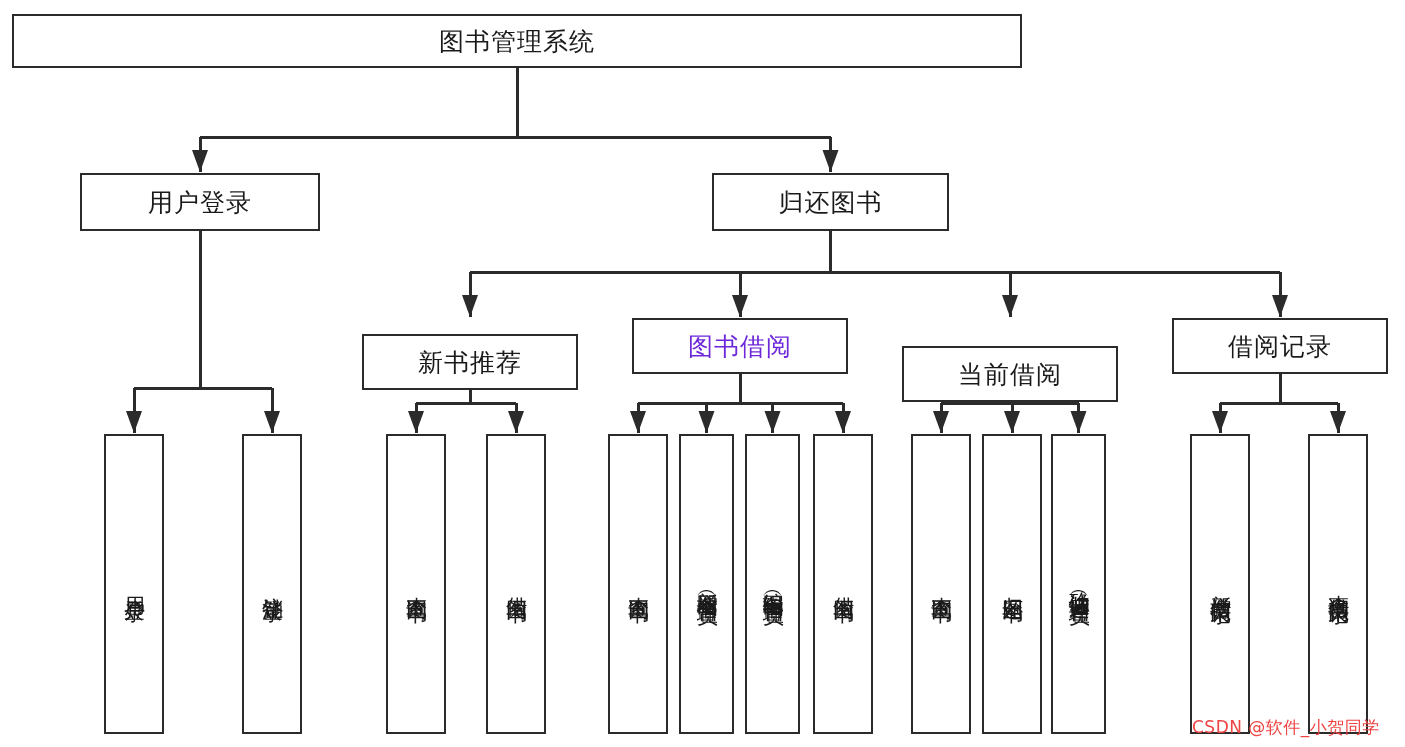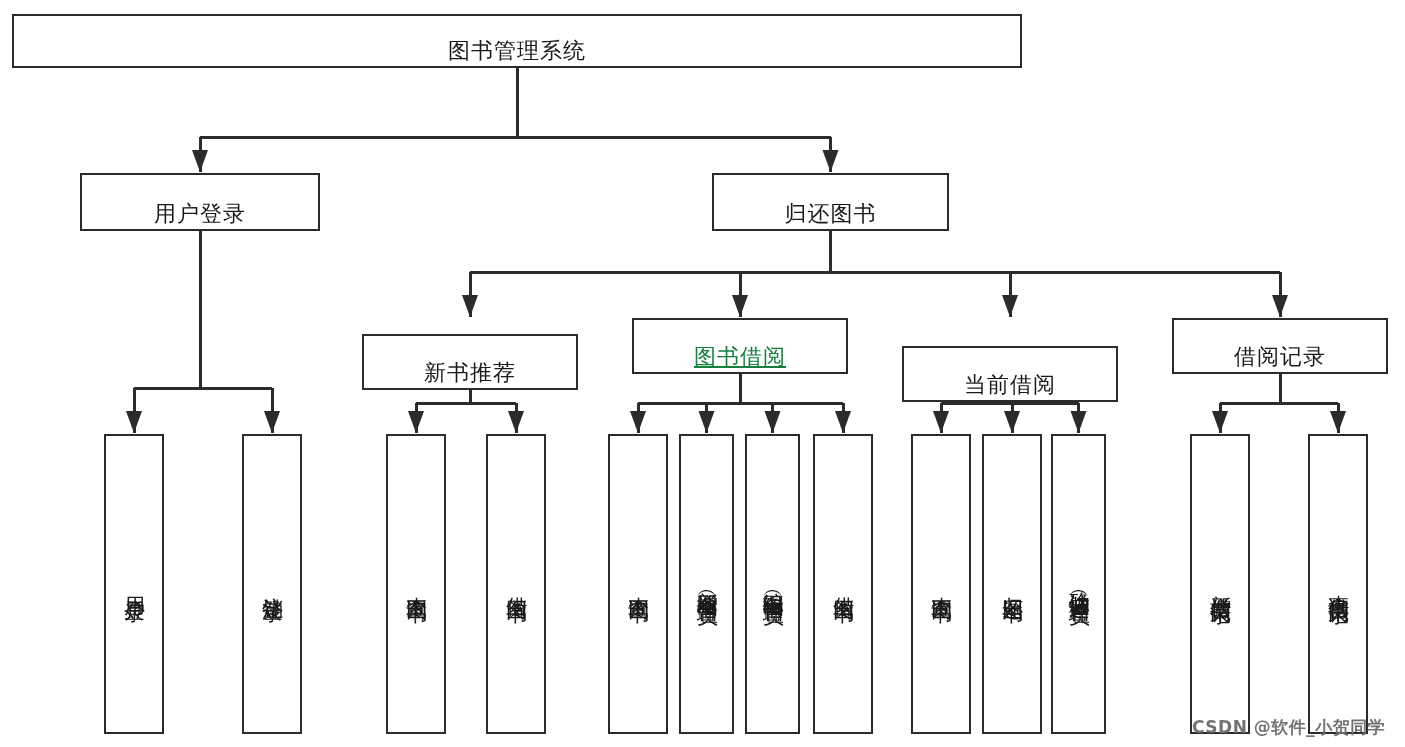--- a/index.html
+++ b/index.html
@@ -27,45 +27,43 @@
     position: absolute;
     box-sizing: border-box;
     border: 2px solid #2b2b2b;
     background: #ffffff;
     display: flex;
     align-items: center;
     justify-content: center;
     color: #1a1a1a;
   }
   .node.h {
-    font-size: 22px;
+    font-size: 25px;
     letter-spacing: 1px;
-    align-items: flex-end;
   }
   .node.v {
     font-size: 21px;
     align-items: center;
     justify-content: center;
   }
   .vtext {
     writing-mode: vertical-rl;
     text-orientation: upright;
     line-height: 1.12;
     letter-spacing: 2px;
     white-space: nowrap;
     text-align: center;
   }
   .watermark {
     position: absolute;
-    color: #737373;
+    color: #ef4444;
     font-size: 17px;
     letter-spacing: 0.5px;
     white-space: nowrap;
     user-select: none;
-    font-weight: bold;
   }
 </style>
 </head>
 <body>
 
 <div id="canvas">
   <svg class="wires" id="wires" viewBox="0 0 1405 747">
       <line x1="517" y1="68" x2="517" y2="137" stroke="#2b2b2b" stroke-width="3" shape-rendering="crispEdges"></line>
       <line x1="200" y1="137" x2="830.5" y2="137" stroke="#2b2b2b" stroke-width="3" shape-rendering="crispEdges"></line>
       <line x1="200" y1="137" x2="200" y2="172" stroke="#2b2b2b" stroke-width="3" shape-rendering="crispEdges"></line>
@@ -125,21 +123,21 @@
       </div>
       <div class="node h" style="left: 80px; top: 173px; width: 240px; height: 58px; border-color: rgb(43, 43, 43); background: rgb(255, 255, 255); color: rgb(26, 26, 26);">
         <span>用户登录</span>
       </div>
       <div class="node h" style="left: 712px; top: 173px; width: 237px; height: 58px; border-color: rgb(43, 43, 43); background: rgb(255, 255, 255); color: rgb(26, 26, 26);">
         <span>归还图书</span>
       </div>
       <div class="node h" style="left: 362px; top: 318px; width: 216px; height: 56px; border-color: rgb(43, 43, 43); background: rgb(255, 255, 255); color: rgb(26, 26, 26); margin-top: 16px;">
         <span>新书推荐</span>
       </div>
-      <div class="node h" style="left: 632px; top: 318px; width: 216px; height: 56px; border-color: rgb(43, 43, 43); background: rgb(255, 255, 255); color: #15803d; text-decoration: underline;">
+      <div class="node h" style="left: 632px; top: 318px; width: 216px; height: 56px; border-color: rgb(43, 43, 43); background: rgb(255, 255, 255); color: #6d28d9;">
         <span>图书借阅</span>
       </div>
       <div class="node h" style="left: 902px; top: 318px; width: 216px; height: 56px; border-color: rgb(43, 43, 43); background: rgb(255, 255, 255); color: rgb(26, 26, 26); margin-top: 28px;">
         <span>当前借阅</span>
       </div>
       <div class="node h" style="left: 1172px; top: 318px; width: 216px; height: 56px; border-color: rgb(43, 43, 43); background: rgb(255, 255, 255); color: rgb(26, 26, 26);">
         <span>借阅记录</span>
       </div>
       <div class="node v" style="left: 104px; top: 434px; width: 60px; height: 300px; border-color: rgb(43, 43, 43); background: rgb(255, 255, 255); color: rgb(26, 26, 26);">
         <span class="vtext">用户登录</span>

